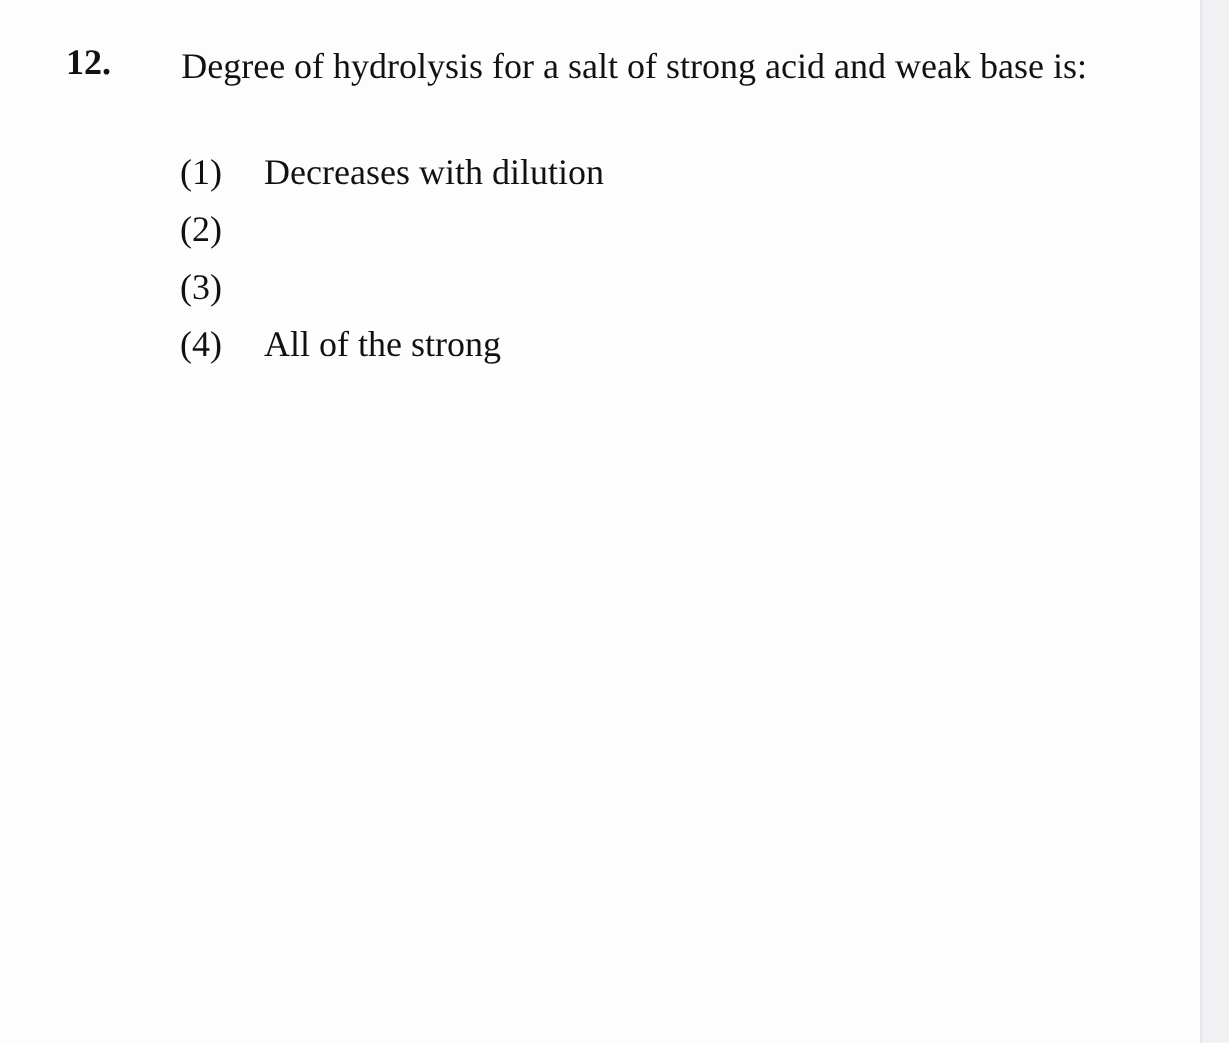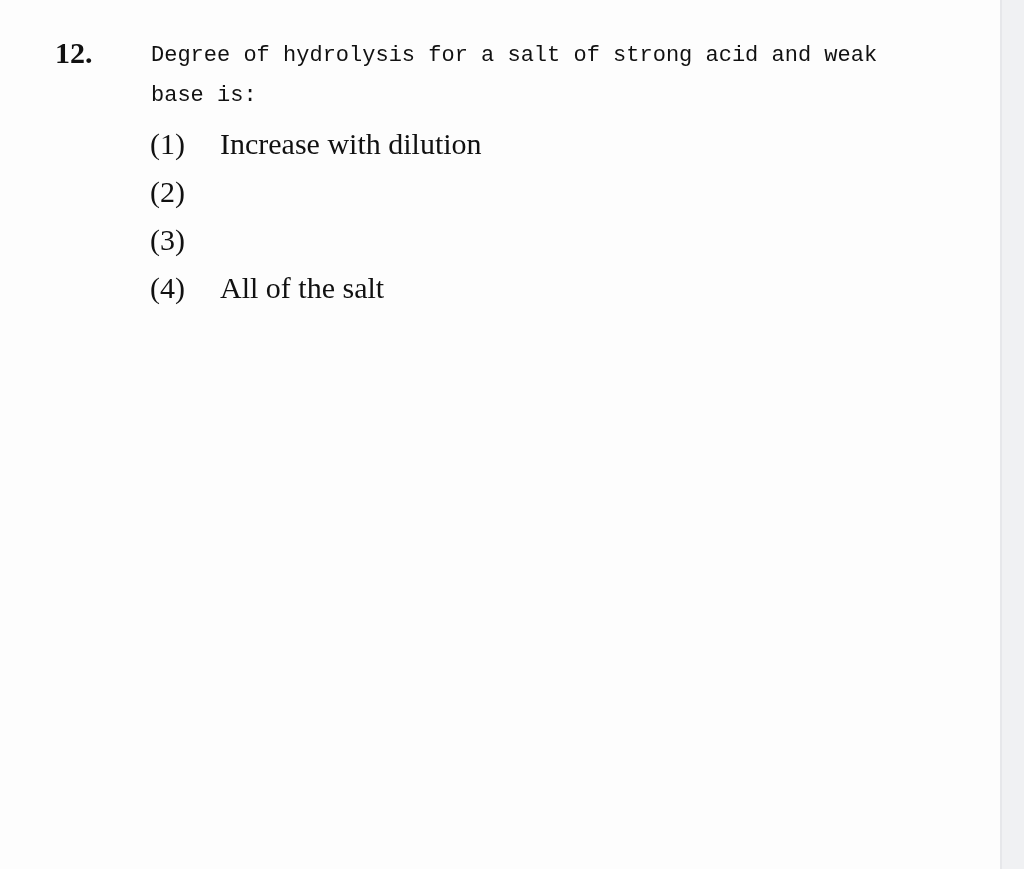--- a/index.html
+++ b/index.html
@@ -6,42 +6,42 @@
   body {
     width:1024px; height:869px; overflow:hidden;
     background:#ffffff;
     font-family:"Liberation Serif", "DejaVu Serif", serif;
     color:#111111;
     position:relative;
   }
   .page { position:absolute; left:0; top:0; width:1000px; height:869px; background:#fdfdfd; }
   .edge-strip { position:absolute; left:1000px; top:0; width:24px; height:869px; background:#f0f1f3; border-left:2px solid #e6e7ea; box-sizing:border-box; }
   .q-number { position:absolute; left:55px; top:36px; font-size:30px; font-weight:bold; }
-  .q-text { position:absolute; left:151px; top:36px; width:760px; font-size:22px; line-height:40px;font-family:Liberation Mono, monospace; }
+  .q-text { position:absolute; left:151px; top:36px; width:760px; font-size:30px; line-height:40px; }
   .options { position:absolute; left:150px; top:124px; }
   .option { display:flex; align-items:baseline; font-size:30px; height:48px; line-height:40px; }
   .opt-num { width:70px; }
   sub { font-size:18px; vertical-align:-4px; }
 </style>
 </head>
 <body>
 
 <div class="page">
   <div class="q-number">12.</div>
   <div class="q-text">Degree of hydrolysis for a salt of strong acid and weak base is:</div>
   <div class="options">
     <div class="option">
       <span class="opt-num">(1)</span>
-      <span>Increase with dilution</span>
+      <span>Decreases with dilution</span>
     </div>
     <div class="option">
       <span class="opt-num">(2)</span>
     </div>
     <div class="option">
       <span class="opt-num">(3)</span>
     </div>
     <div class="option">
       <span class="opt-num">(4)</span>
-      <span>All of the salt</span>
+      <span>All of the strong</span>
     </div>
   </div>
 </div>
 <div class="edge-strip"></div>
 
 </body></html>

